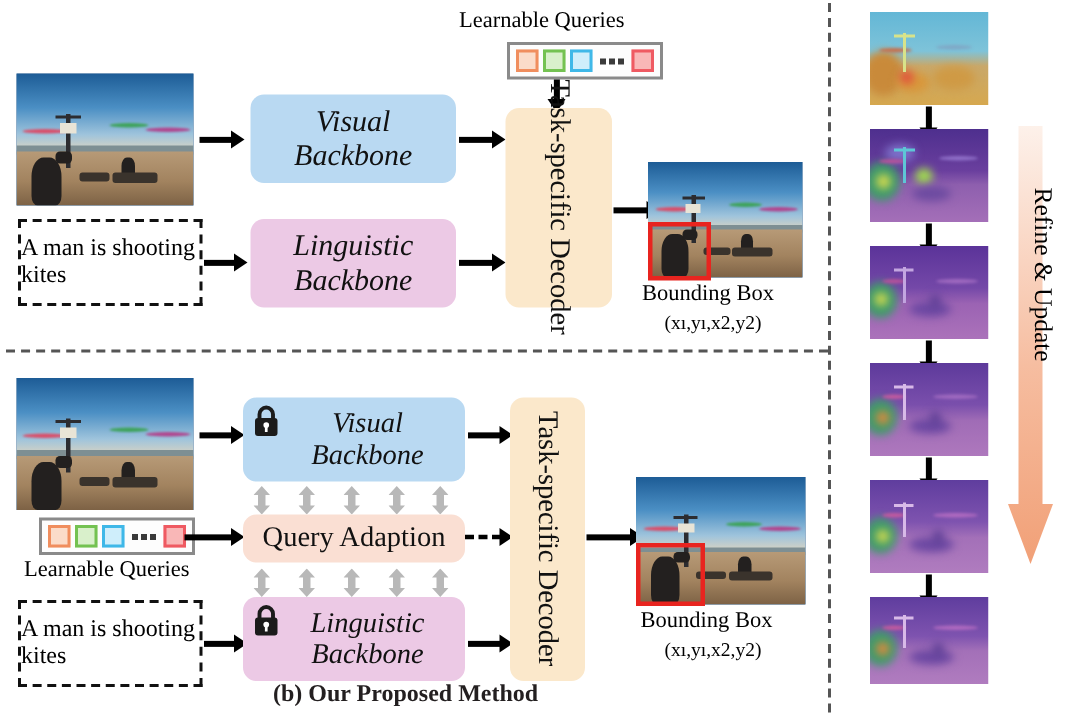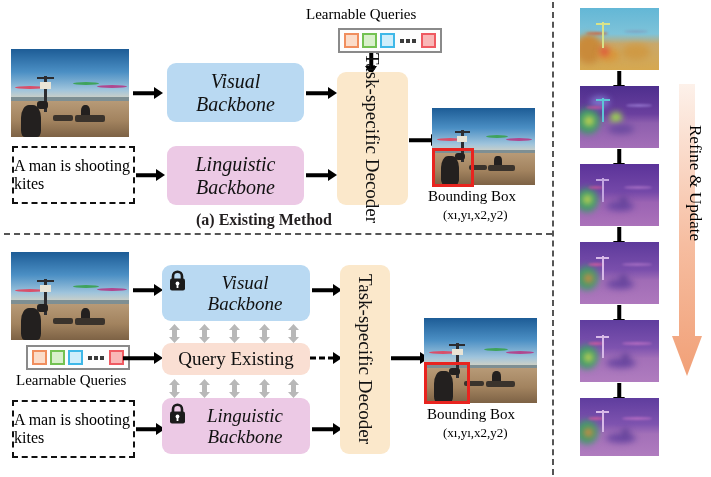--- a/index.html
+++ b/index.html
@@ -276,21 +276,20 @@
     <div class="person" style="left:23px; top:45px; width:10px; height:7px; border-radius:3px;"></div>
     <div class="person" style="left:62px; top:48px; width:8px; height:12px;"></div>
     <div class="bench" style="left:37px; top:57px; width:18px; height:5px;"></div>
     <div class="bench" style="left:56px; top:57px; width:27px; height:6px;"></div>
   </div>
   <div class="redbox" style="left:432px; top:148px; width:42px; height:39px;"></div>
 
   <div class="plainlabel" style="left:428px; top:188px; font-size:15px;">Bounding Box</div>
   <div class="plainlabel" style="left:443px; top:207px; font-size:13px;">(xı,yı,x2,y2)</div>
 
-  <div class="caption" style="left:196px; top:211px; font-size:16px;">(a) Existing Method</div>
 
   <div class="photo" style="left:11px; top:252px; width:118px; height:88px;">
     <div class="sky"></div>
       <div class="sea"></div>
       <div class="sand"></div>
     <div class="kite" style="left:4px; top:37px; width:30px; background:#d94f6a;"></div>
     <div class="kite" style="left:62px; top:33px; width:26px; background:#3fa35c;"></div>
     <div class="kite" style="left:86px; top:36px; width:30px; background:#b0478f;"></div>
     <div class="pole" style="left:33px; top:27px; width:2.5px; height:36px;"></div>
     <div class="pole" style="left:26px; top:28px; width:17px; height:2px;"></div>
@@ -367,21 +366,21 @@
   </div>
 
   <div class="arrow-r" style="left:123px; top:358px; width:42px;">
     <div class="shaft" style="width:32px;"></div>
     <div class="head" style="left:31px;"></div>
   </div>
 
   <div class="plainlabel" style="left:16px; top:372px; font-size:15px;">Learnable Queries</div>
 
   <div class="block bb-query" style="left:162px; top:343px; width:148px; height:32px; font-size:19px;">
-    <span>Query Existing</span>
+    <span>Query Adaption</span>
   </div>
 
   <div class="arrow-r dashed" style="left:310px; top:358px; width:34px;">
     <div class="shaft" style="width:24px;"></div>
     <div class="head" style="left:23px;"></div>
   </div>
 
   <div class="dbl" style="left:169px; top:379px;">
     <svg width="11" height="19" viewBox="0 0 11 19">
         <polygon points="5.5,0 11,6 8,6 8,13 11,13 5.5,19 0,13 3,13 3,6 0,6" fill="#b8b8b8"></polygon>
@@ -464,20 +463,21 @@
     <div class="person" style="left:25px; top:50px; width:11px; height:7px; border-radius:3px;"></div>
     <div class="person" style="left:68px; top:53px; width:9px; height:13px;"></div>
     <div class="bench" style="left:40px; top:63px; width:20px; height:5px;"></div>
     <div class="bench" style="left:62px; top:63px; width:29px; height:6px;"></div>
   </div>
   <div class="redbox" style="left:424px; top:362px; width:46px; height:42px;"></div>
 
   <div class="plainlabel" style="left:427px; top:406px; font-size:15px;">Bounding Box</div>
   <div class="plainlabel" style="left:443px; top:425px; font-size:13px;">(xı,yı,x2,y2)</div>
 
+  <div class="caption" style="left:182px; top:454px; font-size:16px;">(b) Our Proposed Method</div>
 
   <div class="amap" style="left:580px; top:8px; width:79px; height:62px;">
     <div class="bg" style="background:linear-gradient(180deg,#63b7d6 0%,#7ec3d9 42%,#c9a86a 58%,#d6a84f 100%);"></div>
     <div class="blob" style="left:-4px; top:26px; width:26px; height:30px; background:#c98a3a;"></div>
     <div class="blob" style="left:18px; top:40px; width:22px; height:14px; background:#d8983c;"></div>
     <div class="blob" style="left:42px; top:36px; width:28px; height:16px; background:#cf9a45;"></div>
     <div class="blob" style="left:20px; top:39px; width:9px; height:9px; background:#e04f3c;"></div>
     <div class="streak" style="left:6px; top:24px; width:22px; background:#c7704c;"></div>
     <div class="streak" style="left:44px; top:22px; width:24px; background:#7fa8c6;"></div>
     <div class="mast" style="left:22px; top:14px; width:2px; height:26px; background:#d8e38a;"></div>

